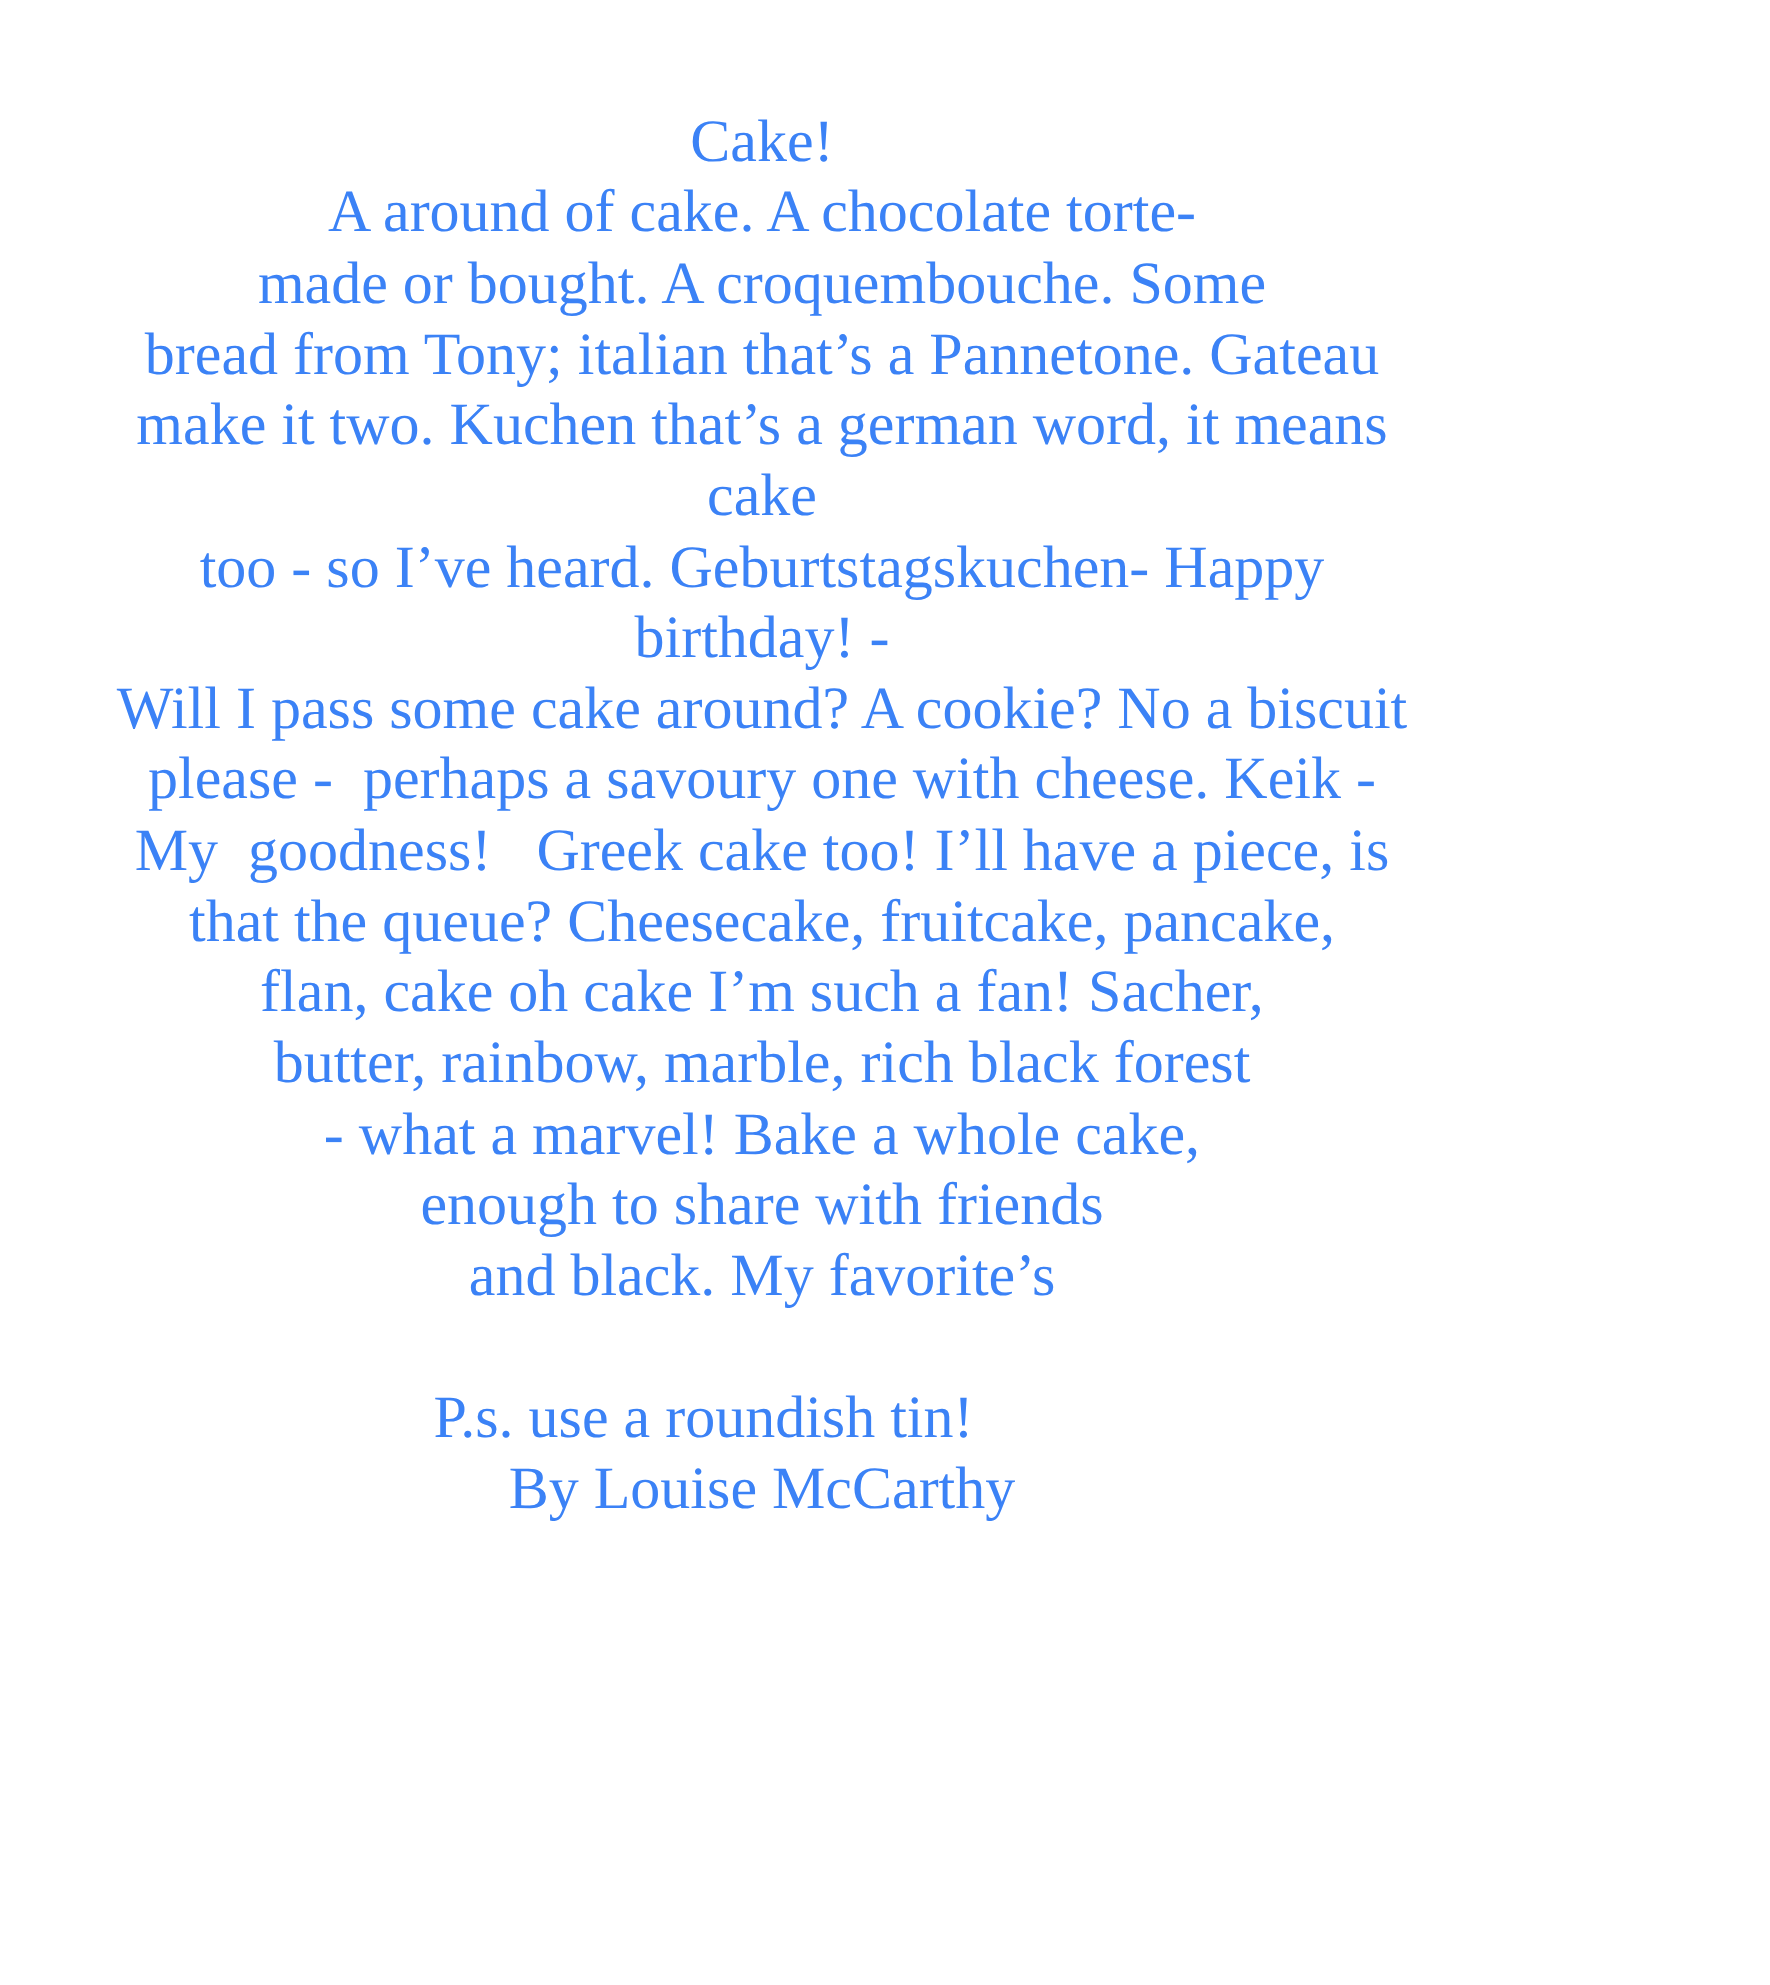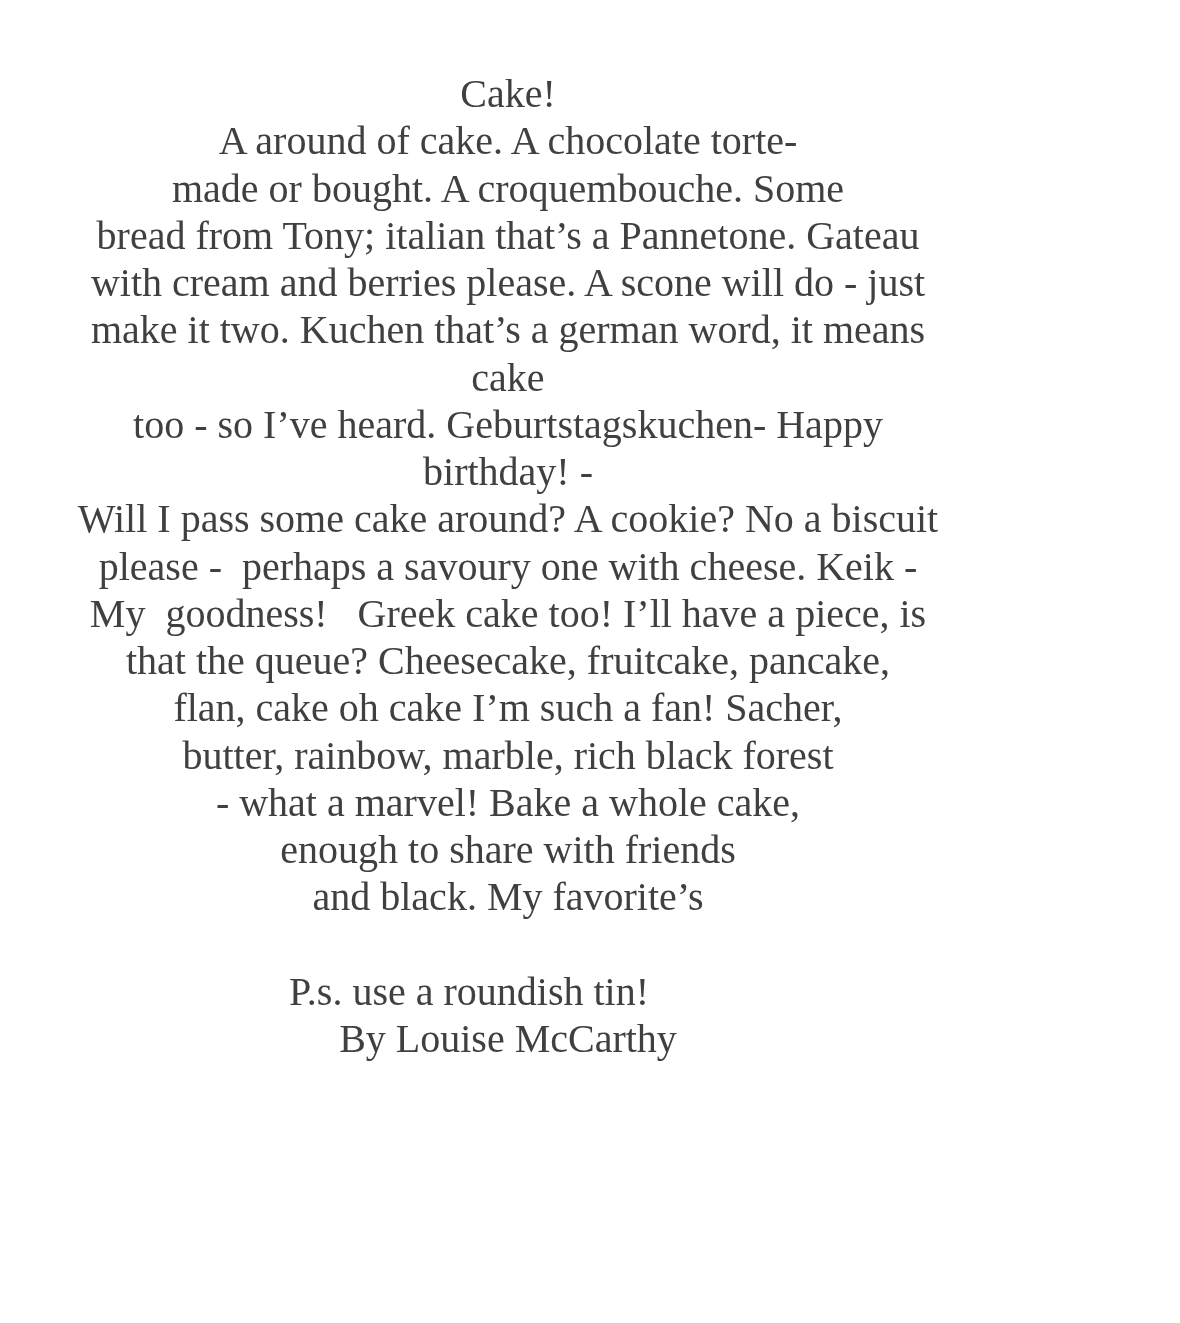--- a/index.html
+++ b/index.html
@@ -12,21 +12,21 @@
     background: #ffffff;
     overflow: hidden;
   }
   .poem {
     box-sizing: border-box;
     width: 996px;
     padding: 70px 0 0 20px; 
     font-family: "Liberation Serif", "DejaVu Serif", serif;
     font-size: 40px;
     line-height: 47.25px;
-    color: #404040;
+    color: #3b82f6;
     text-align: center;
   }
   .line {
     white-space: pre; 
   }
   .line.blank {
     height: 47.25px;
   }
   .line.ps-shift {
     
@@ -34,21 +34,20 @@
   }
 </style>
 </head>
 <body>
 
 <div class="poem">
   <div class="line">Cake!</div>
   <div class="line">A around of cake. A chocolate torte-</div>
   <div class="line">made or bought. A croquembouche. Some</div>
   <div class="line">bread from Tony; italian that’s a Pannetone. Gateau</div>
-  <div class="line">with cream and berries please. A scone will do - just</div>
   <div class="line">make it two. Kuchen that’s a german word, it means</div>
   <div class="line">cake</div>
   <div class="line">too - so I’ve heard. Geburtstagskuchen- Happy</div>
   <div class="line">birthday! -</div>
   <div class="line">Will I pass some cake around? A cookie? No a biscuit</div>
   <div class="line">please -  perhaps a savoury one with cheese. Keik -</div>
   <div class="line">My  goodness!   Greek cake too! I’ll have a piece, is</div>
   <div class="line">that the queue? Cheesecake, fruitcake, pancake,</div>
   <div class="line">flan, cake oh cake I’m such a fan! Sacher,</div>
   <div class="line">butter, rainbow, marble, rich black forest</div>

